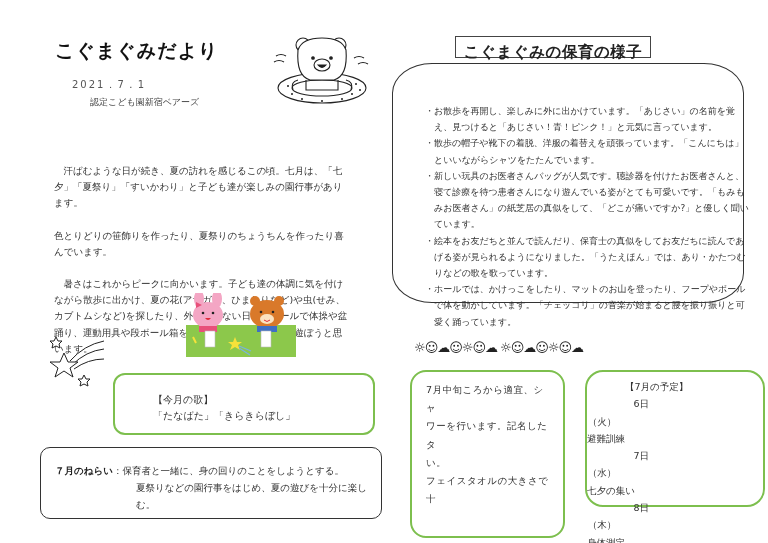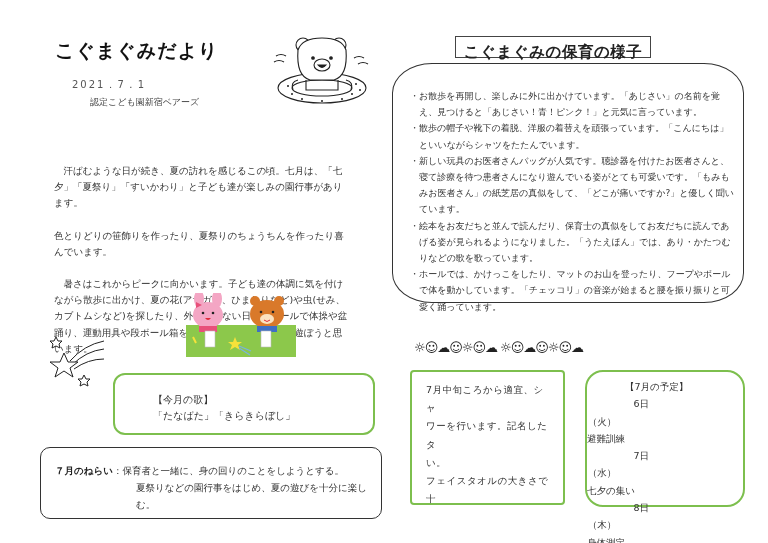--- a/index.html
+++ b/index.html
@@ -15,28 +15,28 @@
   .animals { left: 183px; top: 293px; width: 116px; height: 65px; }
   .star { left: 48px; top: 335px; width: 60px; height: 52px; }
 
   .songbox { left: 113px; top: 373px; width: 262px; height: 62px; border: 2px solid #7dbf4e; border-radius: 12px; box-sizing: border-box; padding: 17px 0 0 38px; font-size: 10px; line-height: 15.5px; color: #333; }
   .aimbox { left: 40px; top: 447px; width: 342px; height: 72px; border: 1.5px solid #333; border-radius: 10px; box-sizing: border-box; padding: 14px 0 0 14px; font-size: 9.5px; line-height: 17px; color: #333; }
   .aimbox .lbl { font-weight: bold; color: #222; }
   .aimbox .row2 { padding-left: 81px; }
 
   .carebox { left: 392px; top: 63px; width: 352px; height: 240px; border: 1.5px solid #333; border-radius: 40px 40px 40px 40px / 30px 30px 30px 30px; box-sizing: border-box; }
   .caretitle { left: 455px; top: 36px; width: 196px; height: 22px; background: #fff; border: 1.5px solid #444; box-sizing: border-box; font-size: 15.5px; text-align: center; line-height: 31px; color: #222; font-weight: bold; letter-spacing: 0.5px; }
-  .carelist { left: 410px; top: 88px; width: 325px; font-size: 9px; line-height: 16.2px; color: #333; margin: 0; padding: 0; list-style: none; }
+  .carelist { left: 410px; top: 88px; width: 325px; font-size: 9px; line-height: 16.2px; color: #333; margin: 15px; padding: 0; list-style: none; }
   .carelist li { padding-left: 9px; text-indent: -9px; }
   .carelist li::before { content: "・"; }
 
   .deco { left: 414px; top: 340px; font-size: 13px; letter-spacing: -1px; color: #222; }
 
-  .showerbox { left: 410px; top: 370px; width: 155px; height: 135px; border: 2px solid #7dbf4e; border-radius: 4px; box-sizing: border-box; padding: 9px 10px 0 14px; font-size: 9.5px; line-height: 18.2px; color: #333; letter-spacing: 0.5px; }
-  .schedbox { left: 585px; top: 370px; width: 160px; height: 137px; border: 2px solid #7dbf4e; border-radius: 18px; box-sizing: border-box; padding: 6px 0 0 0; font-size: 9.5px; line-height: 17.3px; color: #333; }
+  .showerbox { left: 410px; top: 370px; width: 155px; height: 168px; border: 2px solid #7dbf4e; border-radius: 16px; box-sizing: border-box; padding: 9px 10px 0 14px; font-size: 9.5px; line-height: 18.2px; color: #333; letter-spacing: 0.5px; }
+  .schedbox { left: 585px; top: 370px; width: 180px; height: 137px; border: 2px solid #7dbf4e; border-radius: 18px; box-sizing: border-box; padding: 6px 0 0 0; font-size: 9.5px; line-height: 17.3px; color: #333; }
   .schedbox .h { padding-left: 38px; }
   .sched-row { display: flex; flex-direction: column; }
   .sched-row .d { width: 62px; text-align: right; }
   .sched-row .w { width: 30px; text-align: center; }
   .sched-row .e { }
 </style>
 </head>
 <body>
 
 <div class="abs title">こぐまぐみだより</div>

